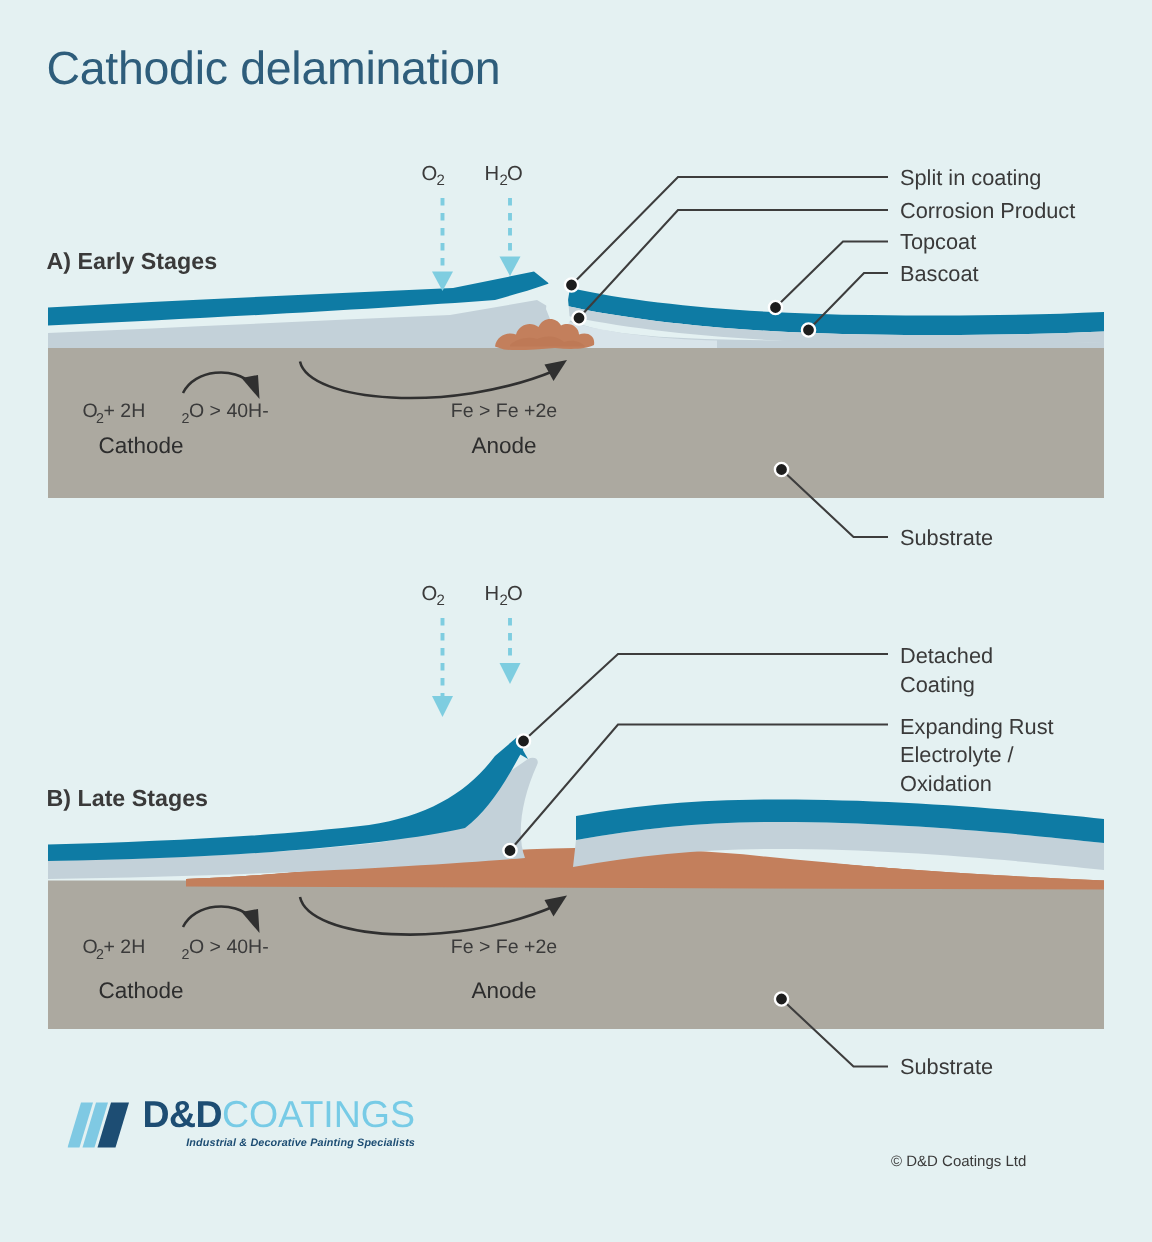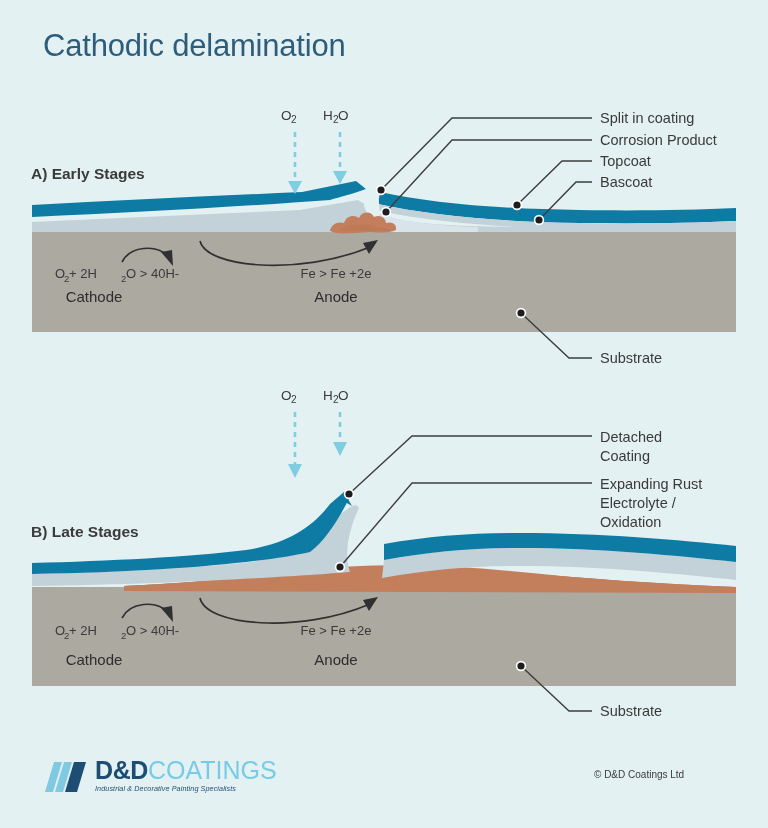--- a/index.html
+++ b/index.html
@@ -15,21 +15,20 @@
     background: #e4f1f2;
   }
   #page-title {
     position: absolute;
     left: 31px; top: 28px;
     font-size: 31px;
     font-weight: 400;
     color: #2e5d7b;
     letter-spacing: -0.2px;
     white-space: nowrap;
-    margin-left: 12px;
   }
   .svg-layer {
     position: absolute;
     left: 0; top: 0;
     width: 768px; height: 828px;
   }
   .stage-label {
     font-family: "Liberation Sans", sans-serif;
     font-size: 15.5px;
     font-weight: bold;
@@ -68,39 +67,40 @@
   .leader { stroke: #3d3d3d; stroke-width: 1.4; fill: none; }
   .leader-dot { fill: #1d1d1d; stroke: #ffffff; stroke-width: 1.6; }
   .gas-arrow { stroke: #7ecde0; stroke-width: 2.6; stroke-dasharray: 5 5; fill: none; }
   .gas-head { fill: #7ecde0; }
   .eq-arrow { stroke: #303030; stroke-width: 1.7; fill: none; }
   .eq-head { fill: #303030; }
 
   
   #footer-logo {
     position: absolute;
-    left: 45px; top: 758px;
+    left: 45px; top: 731px;
     display: flex;
     align-items: flex-start;
+    text-align: right;
   }
   #logo-bars { width: 46px; height: 38px; flex: 0 0 auto; }
   #logo-words { margin-left: 4px; }
   #logo-main {
     font-size: 25px;
     font-weight: bold;
     line-height: 1;
     white-space: nowrap;
     letter-spacing: -0.4px;
   }
   #logo-dd { color: #1d4d73; }
   #logo-coatings { color: #77cbe6; font-weight: normal; letter-spacing: 0px; }
   #logo-tagline {
     font-size: 7.2px;
     font-style: italic;
-    font-weight: normal;
+    font-weight: bold;
     color: #1d4d73;
     margin-top: 1px;
     letter-spacing: 0.1px;
     white-space: nowrap;
   }
   #copyright {
     position: absolute;
     left: 594px; top: 769px;
     font-size: 10px;
     color: #3a3a3a;

